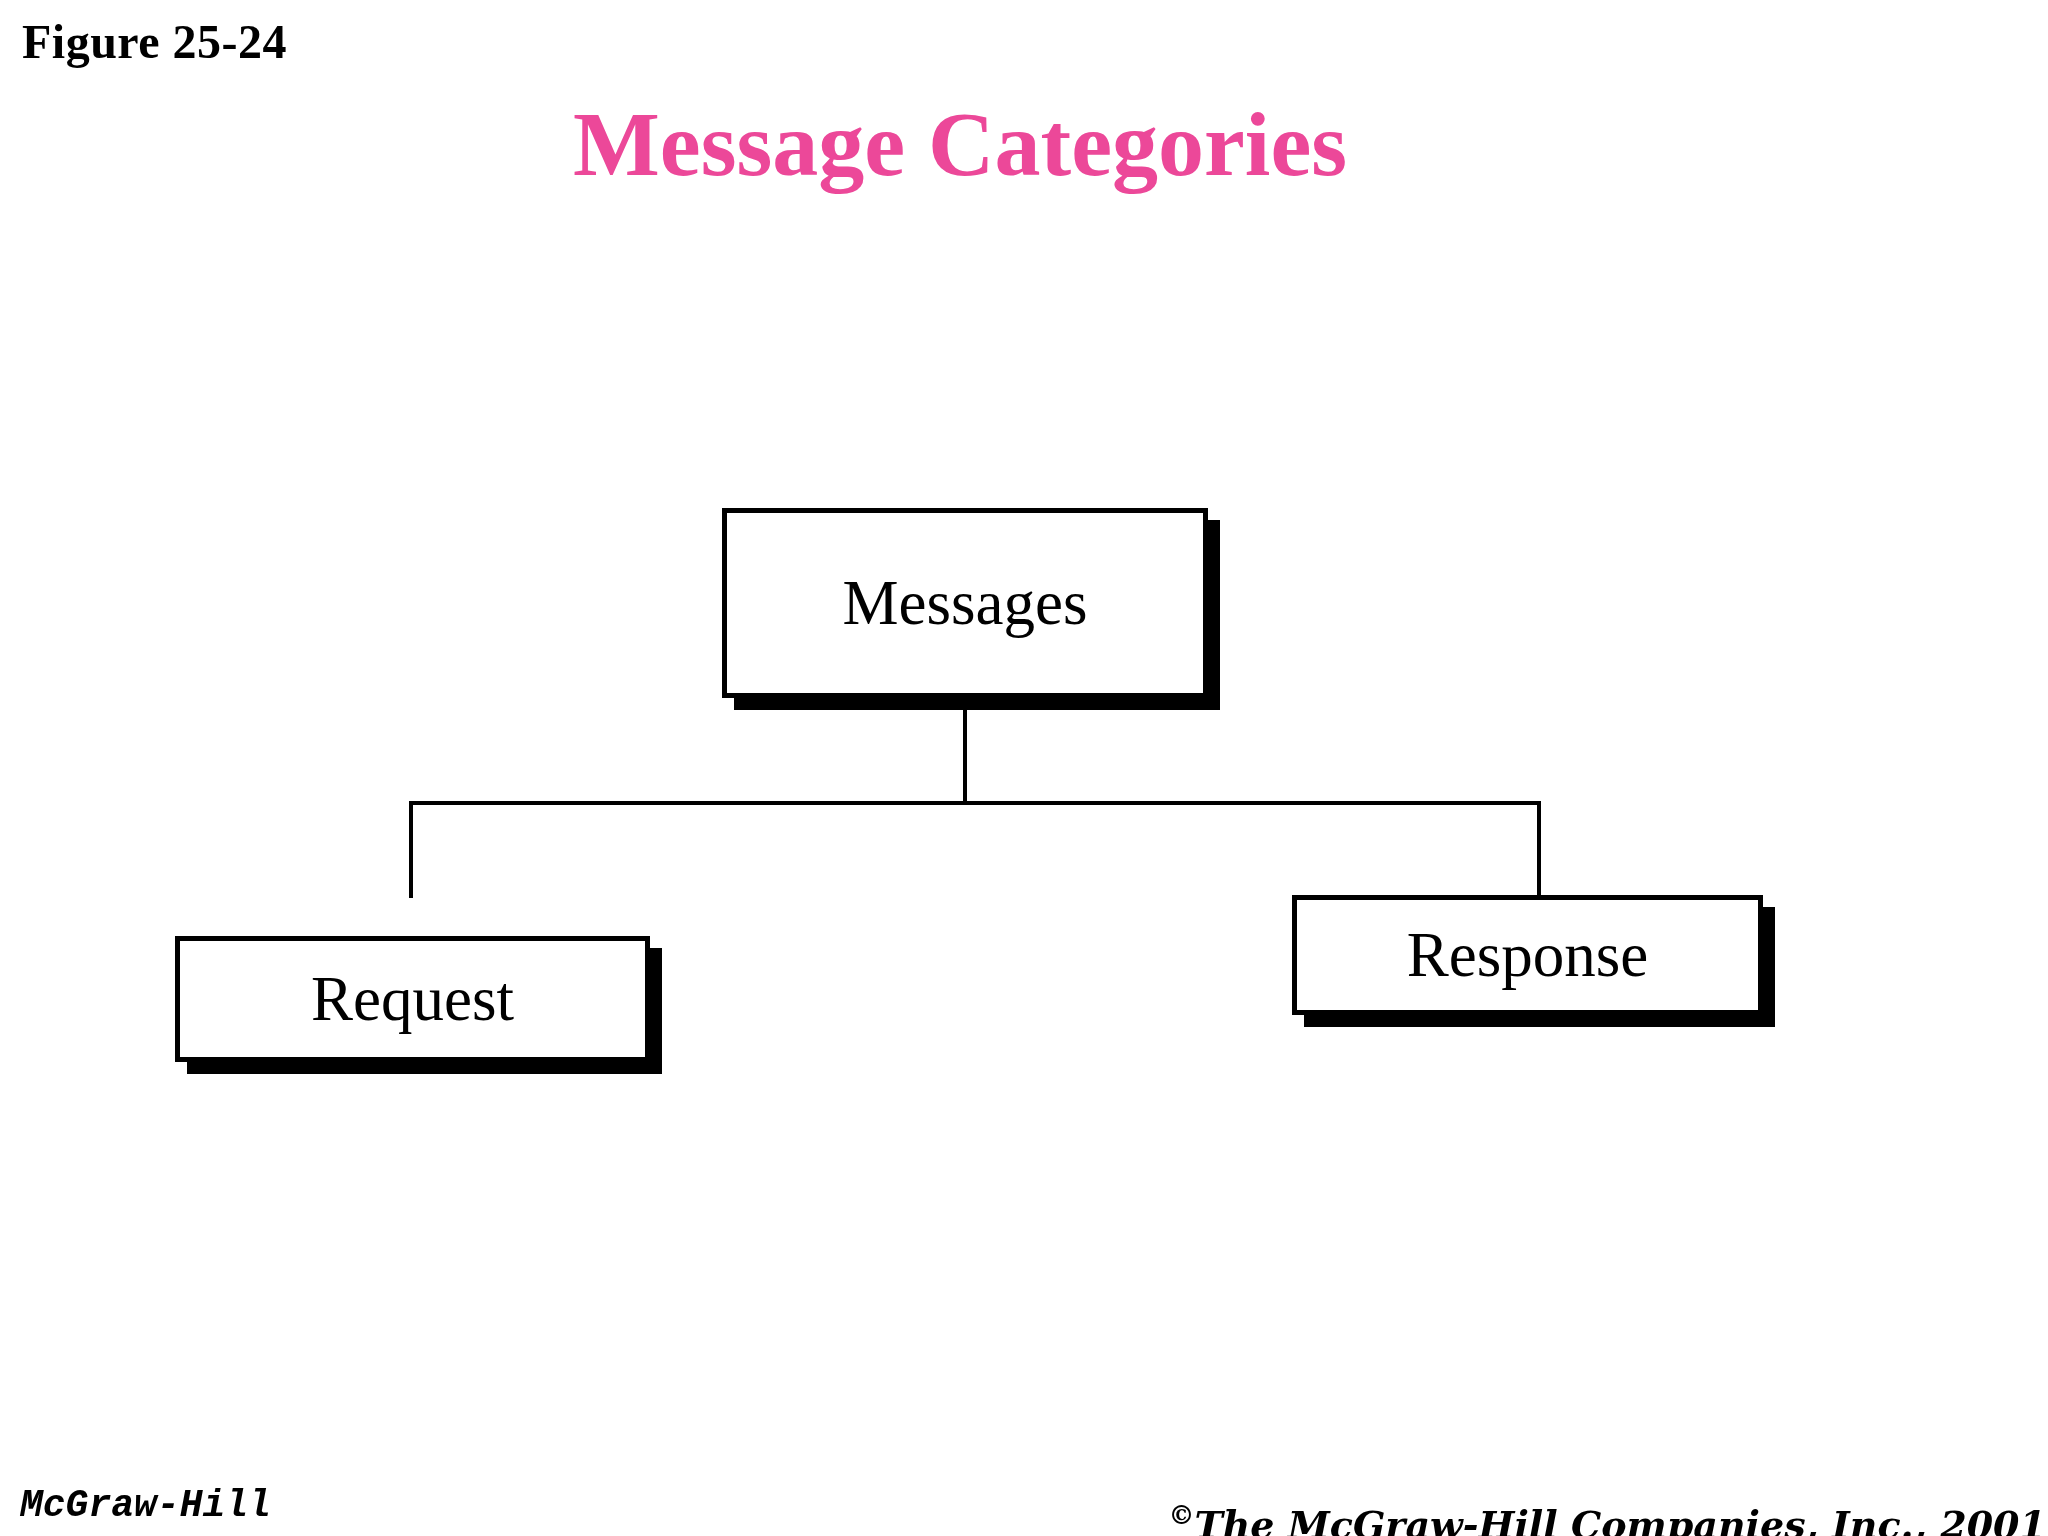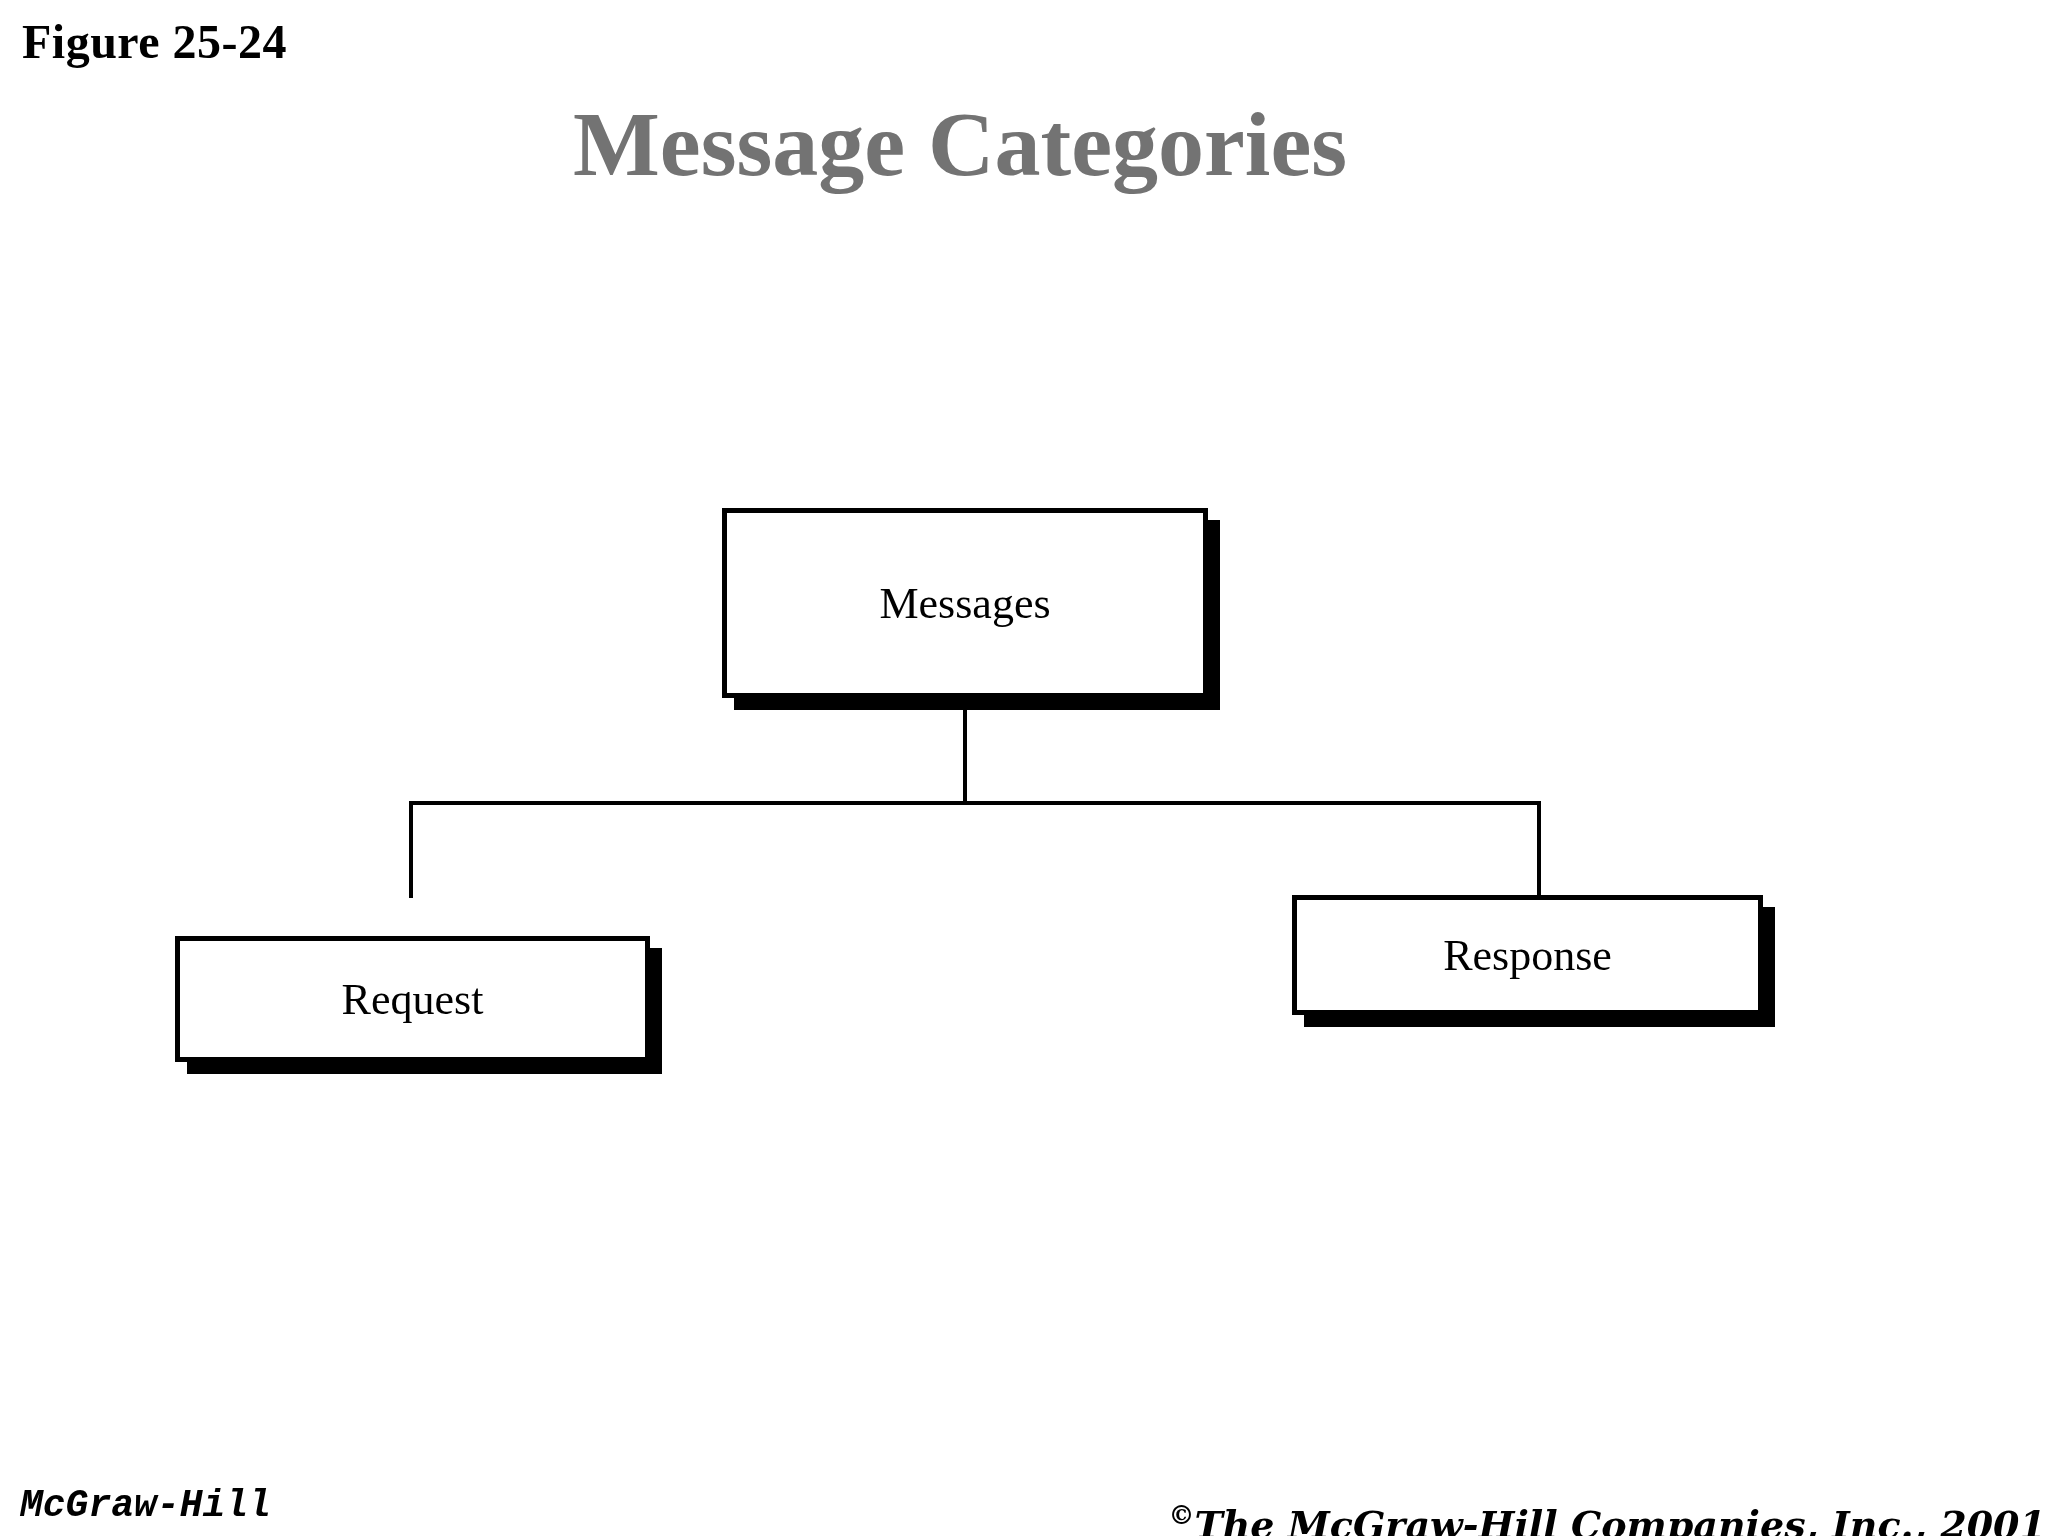--- a/index.html
+++ b/index.html
@@ -35,21 +35,21 @@
   }
   .node {
     position: absolute;
     box-sizing: border-box;
     border: 5px solid #000;
     background: #ffffff;
     box-shadow: 12px 12px 0 0 #000;
     display: flex;
     align-items: center;
     justify-content: center;
-    font-size: 44px;
+    font-size: 63px;
     color: #000;
   }
   .node-messages { left: 722px;  top: 508px; width: 486px; height: 190px; }
   .node-request  { left: 175px;  top: 936px; width: 475px; height: 126px; }
   .node-response { left: 1292px; top: 895px; width: 471px; height: 120px; }
   .conn { position: absolute; background: #000; }
   .conn-root-v  { left: 963px;  top: 697px; width: 4px;    height: 106px; }
   .conn-h       { left: 409px;  top: 801px; width: 1132px; height: 4px;   }
   .conn-left-v  { left: 409px;  top: 803px; width: 4px;    height: 95px;  }
   .conn-right-v { left: 1537px; top: 803px; width: 4px;    height: 94px;  }
@@ -79,21 +79,21 @@
     font-style: italic;
   }
 </style>
 </head>
 <body>
 
 <div class="slide">
 
   <div class="figure-label">Figure 25-24</div>
 
-  <h1 class="title" style="color: #737373;">Message Categories</h1>
+  <h1 class="title" style="color: #ec4899;">Message Categories</h1>
 
   <div>
 
     <div class="conn conn-root-v"></div>
     <div class="conn conn-h"></div>
     <div class="conn conn-left-v"></div>
     <div class="conn conn-right-v"></div>
 
     <div class="node node-messages">
       <span>Messages</span>

